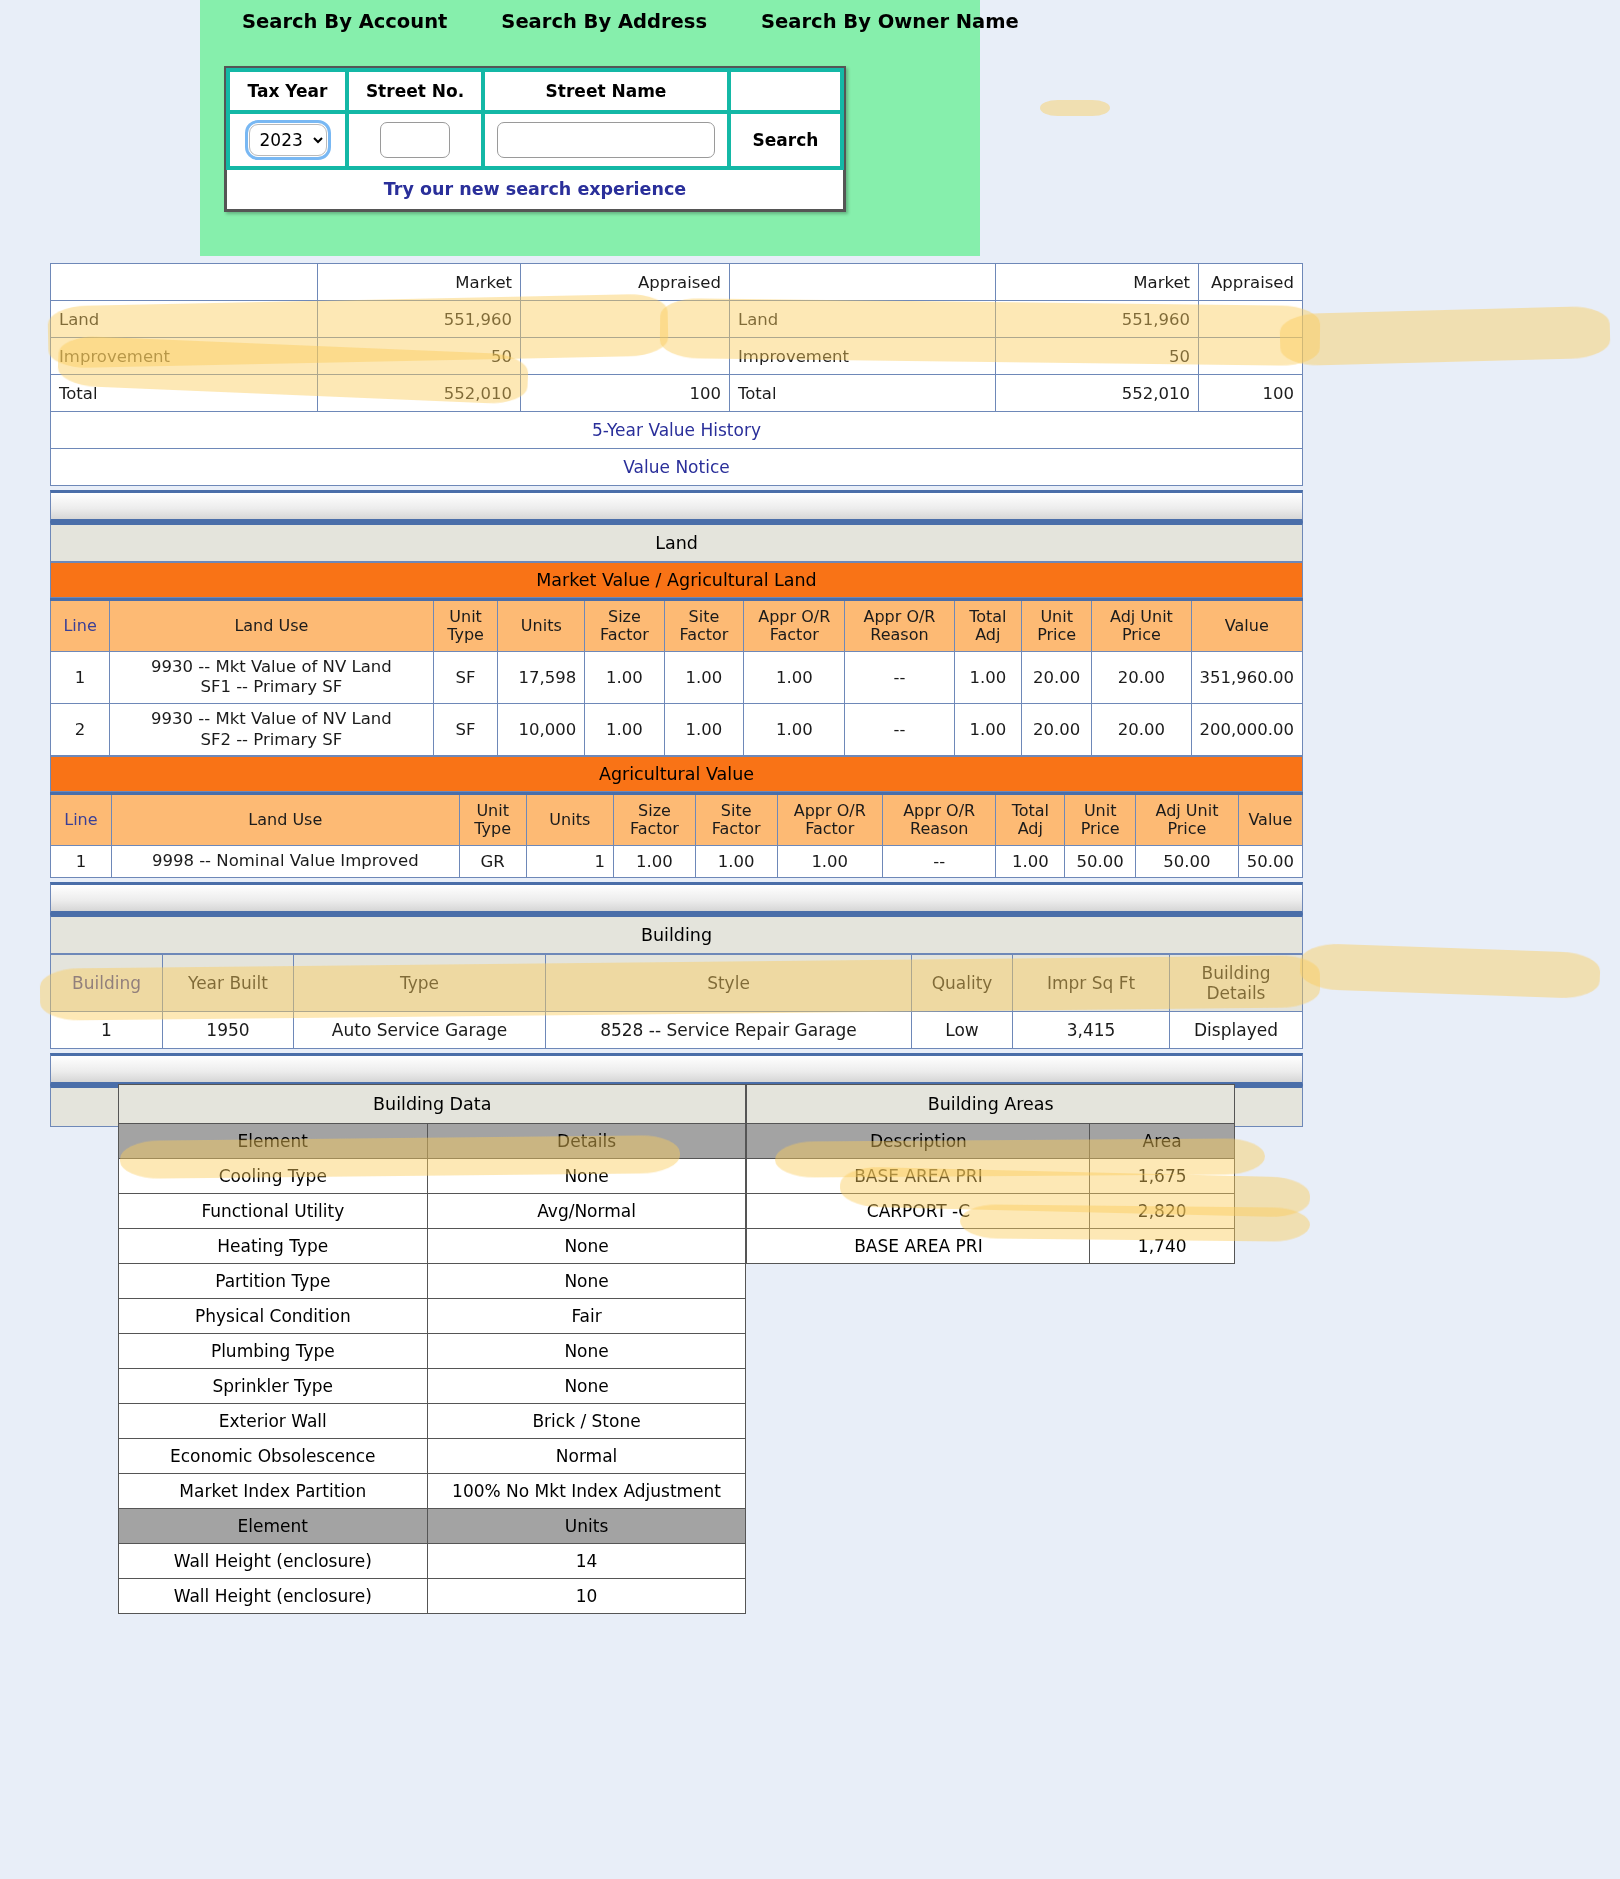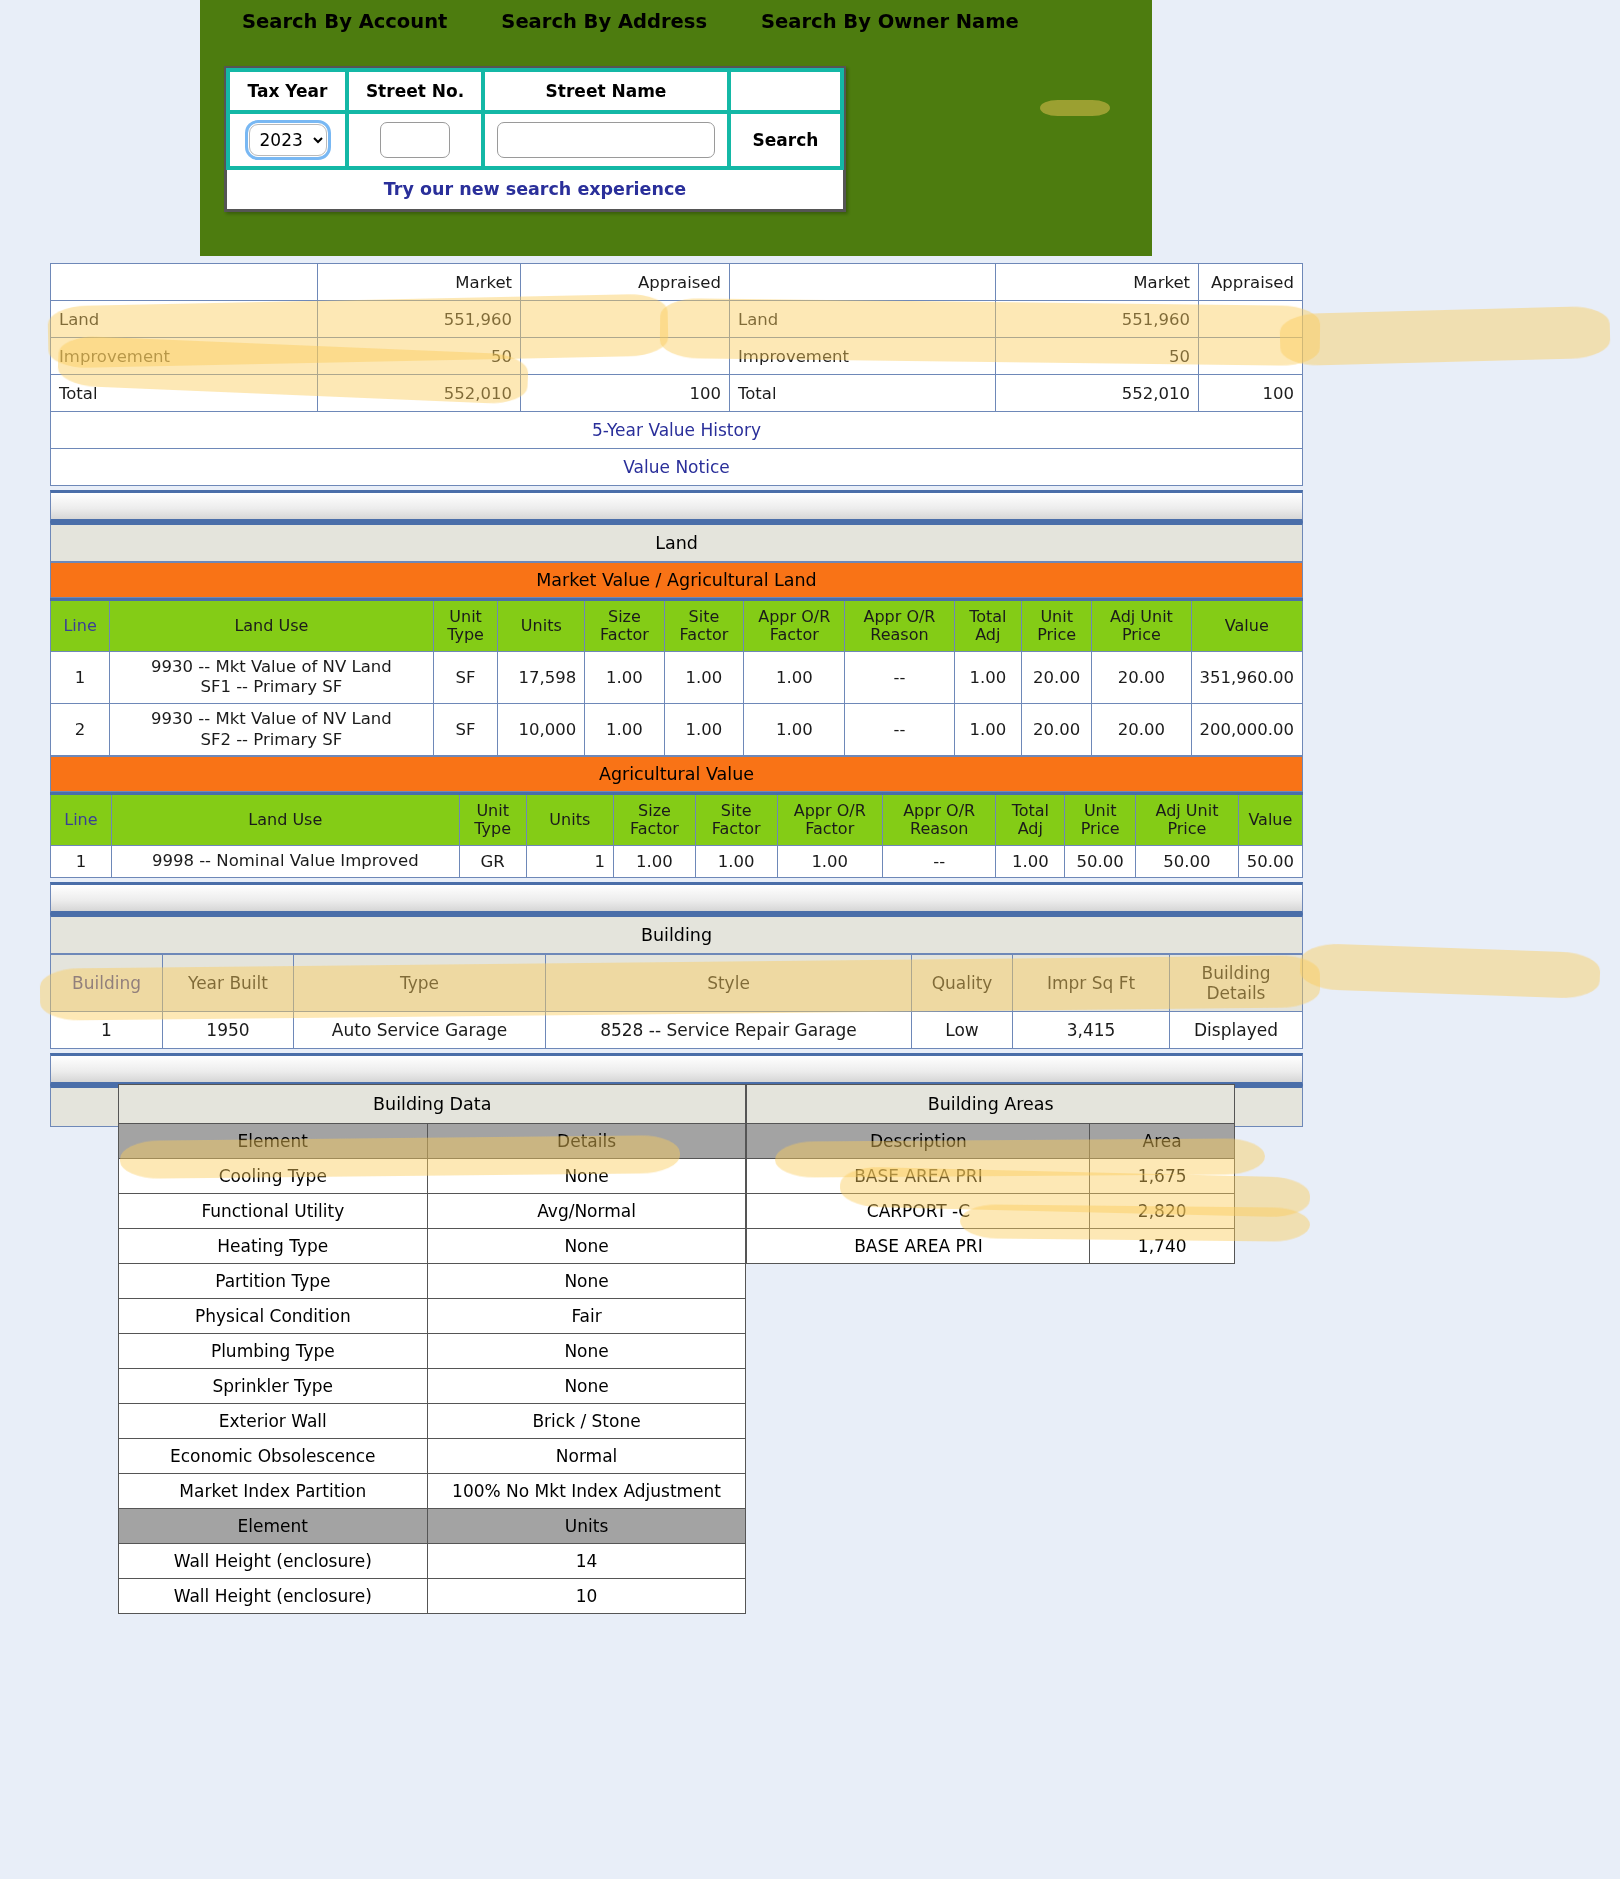--- a/index.html
+++ b/index.html
@@ -24,23 +24,23 @@
     pointer-events: none;
     z-index: 5;
     filter: blur(0.4px);
   }
 
   
   .search-panel {
     position: absolute;
     left: 200px;
     top: 0;
-    width: 952px;
+    width: 780px;
     height: 256px;
-    background: #4d7c0f;
+    background: #86efac;
     z-index: 3;
   }
   .search-tabs {
     display: flex;
     padding: 10px 0 0 42px;
     gap: 54px;
     font-size: 19.5px;
     font-weight: bold;
     color: #000;
   }
@@ -163,21 +163,21 @@
     border-bottom: 1px solid #6e88b8;
   }
   .sub-title {
     background: #f97316;
     text-align: center;
     font-size: 17.5px;
     padding: 7px 0;
     border: 1px solid #6e88b8;
   }
   table.land th {
-    background: #84cc16;
+    background: #fdba74;
     font-size: 16px;
     text-align: center;
     line-height: 1.12;
     padding: 7px 4px;
     border-top: 3px solid #4a6ea9;
   }
   table.land th.line-h { color: #3a3f96; }
   table.land td { text-align: center; font-size: 16.5px; }
   table.land td.use { text-align: center; line-height: 1.25; }
   table.land td.r { text-align: right; }

